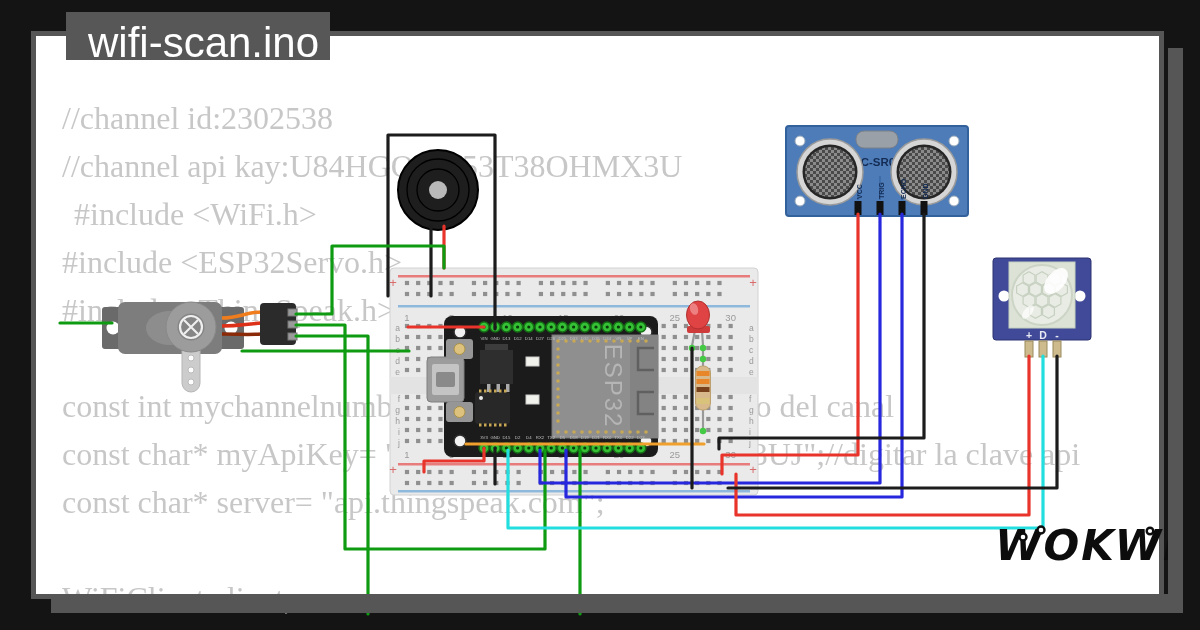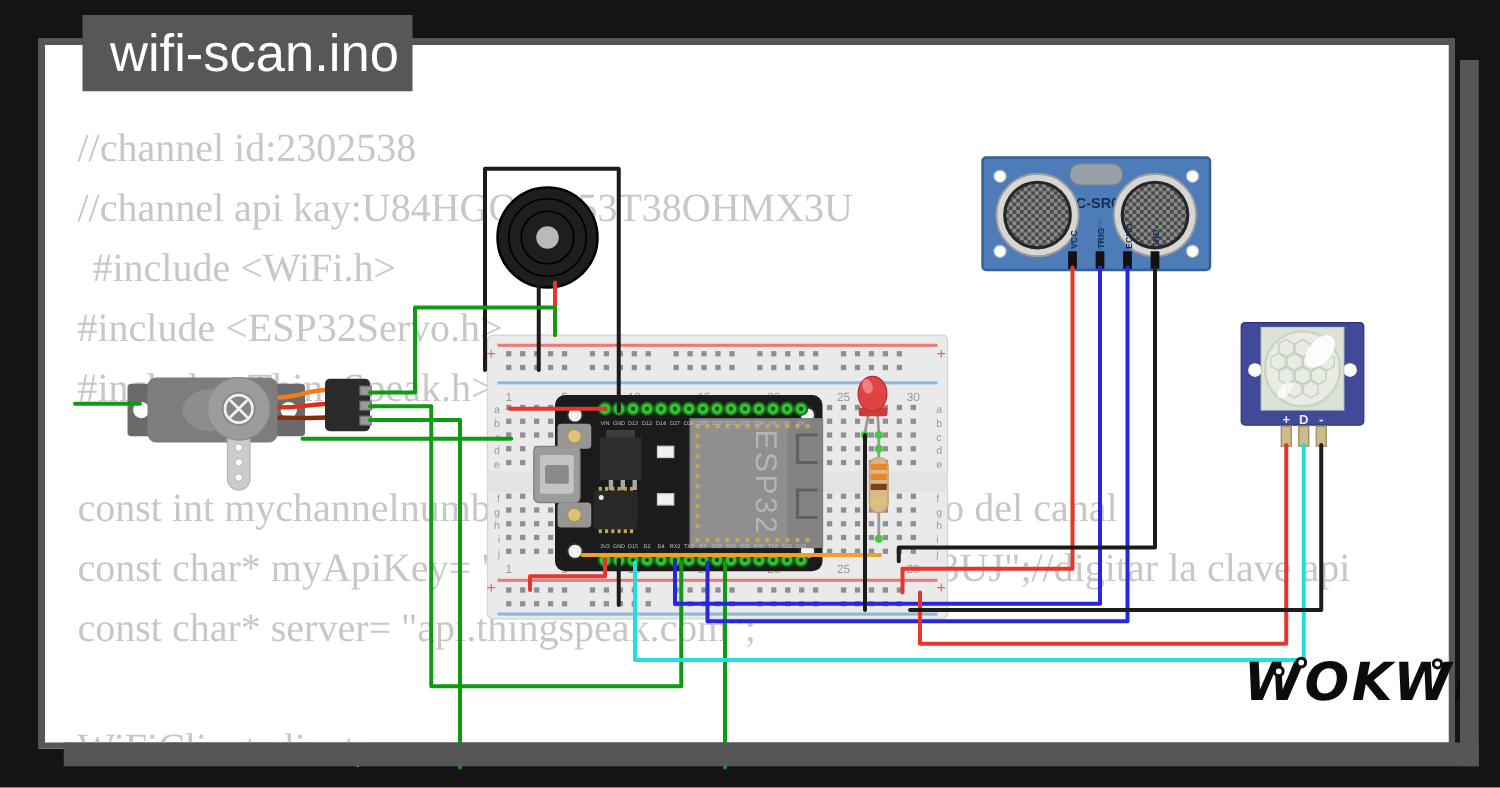--- a/index.html
+++ b/index.html
@@ -6,21 +6,21 @@
   body{width:1200px;height:630px;position:relative;background:#141414;overflow:hidden;
        font-family:"Liberation Sans",sans-serif}
   #page{position:absolute;left:31px;top:31px;width:1123px;height:558px;background:#fff;
         border:5px solid #565656;z-index:0}
   #code-layer{position:absolute;left:0;top:0;width:1200px;height:630px;z-index:1}
   .code-line{position:absolute;left:62px;font-size:32px;color:#c7c7c7;white-space:pre;
              font-family:Liberation Serif, serif}
   #cv{position:absolute;left:0;top:0;z-index:2}
   #shadow-right{position:absolute;left:1168px;top:48px;width:15px;height:565px;background:#565656;z-index:5}
   #shadow-bottom{position:absolute;left:51px;top:594px;width:1132px;height:19px;background:#565656;z-index:5}
-  #titlebox{position:absolute;left:66px;top:12px;width:264px;height:61px;background:#575757;z-index:6;
+  #titlebox{position:absolute;left:66px;top:12px;width:264px;height:48px;background:#575757;z-index:6;
             color:#fff;font-size:42px;line-height:61px;padding-left:22px;box-sizing:border-box}
 </style>
 </head>
 <body>
 
 <div id="page"></div>
 <div id="code-layer">
     <div class="code-line" style="top: 100px; color: rgb(199, 199, 199);">//channel id:2302538</div>
     <div class="code-line" style="top: 148px; color: rgb(199, 199, 199);">//channel api kay:U84HGQPW53T38OHMX3U</div>
     <div class="code-line" style="top: 196px; color: rgb(199, 199, 199); margin-left: 12px;">#include &lt;WiFi.h&gt;</div>

